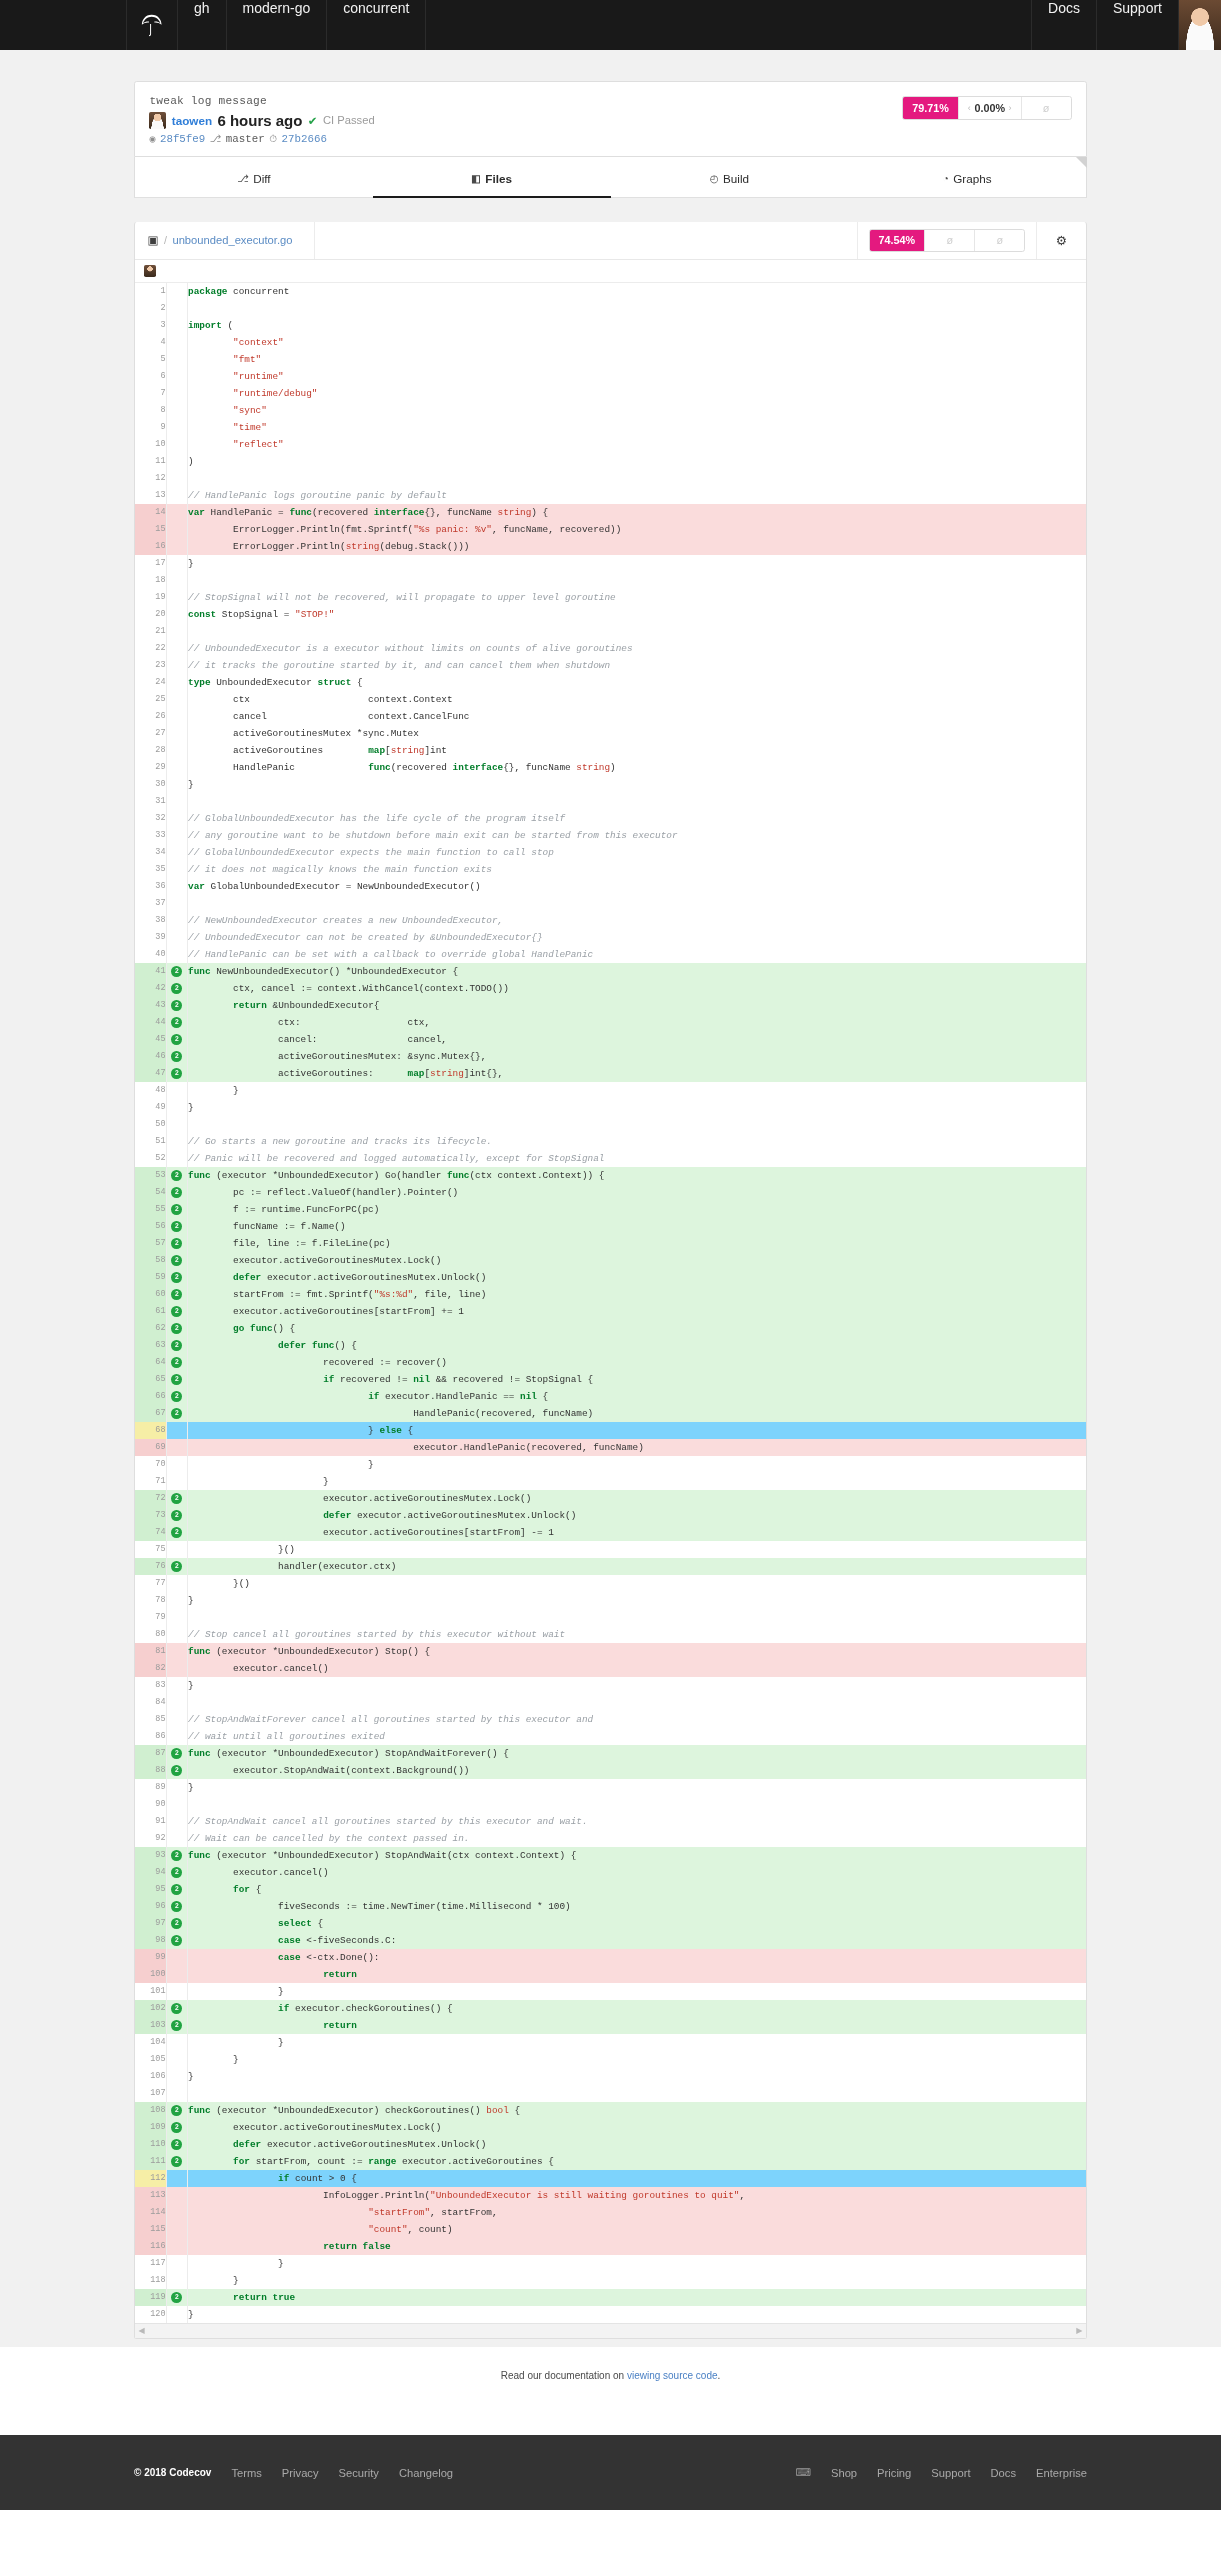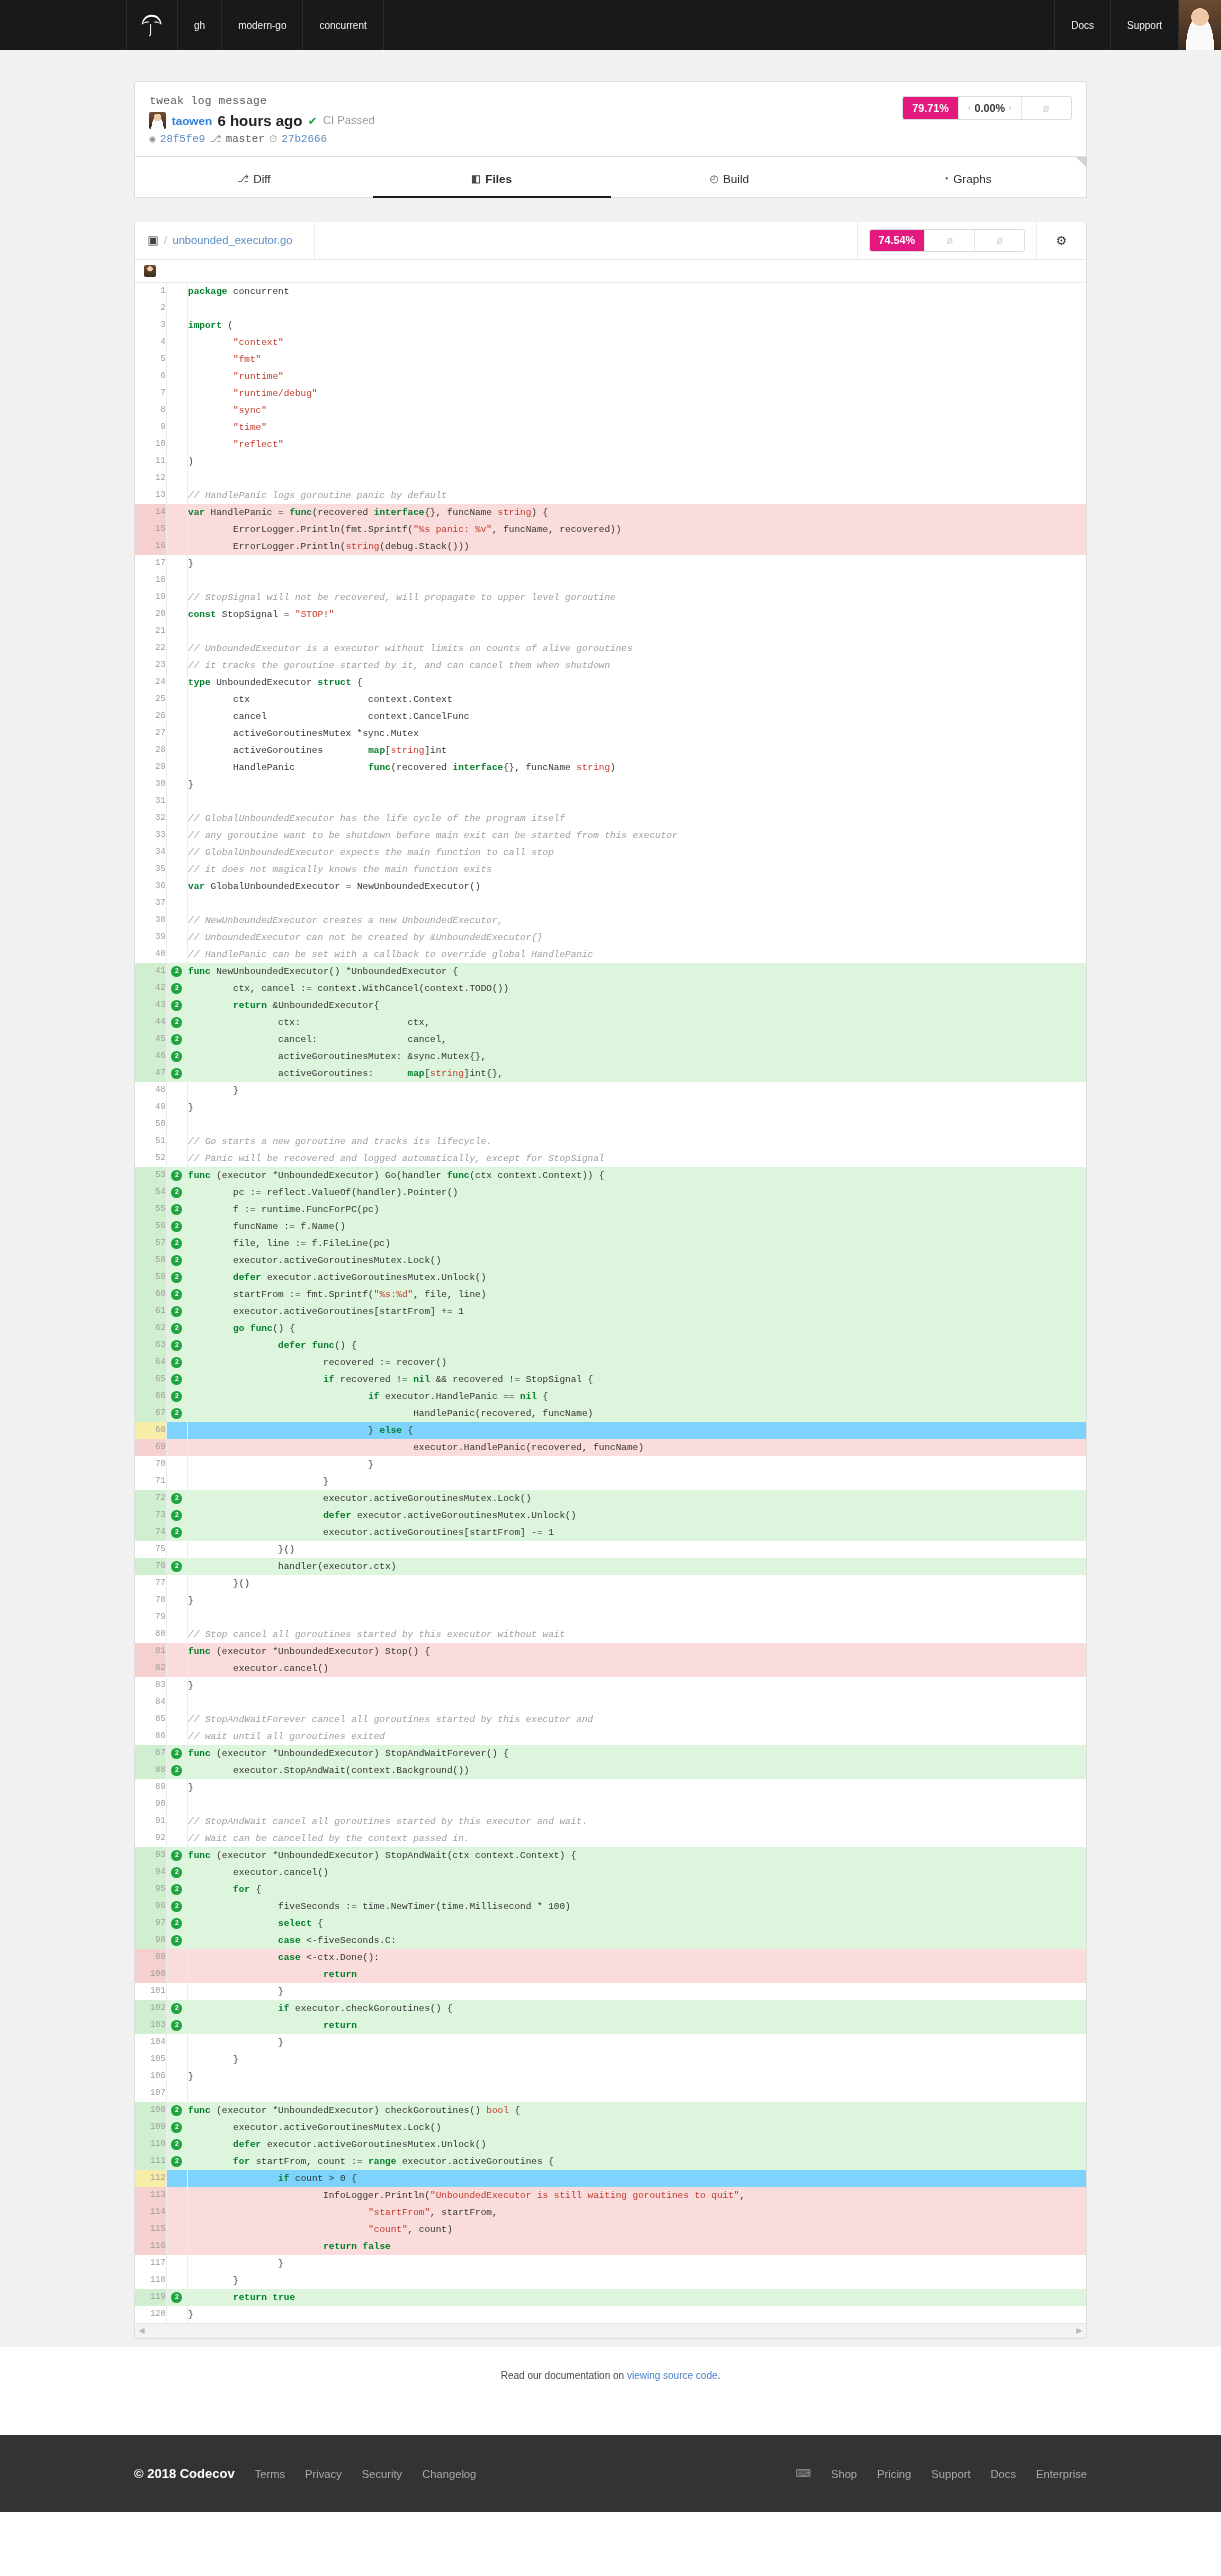--- a/index.html
+++ b/index.html
@@ -19,24 +19,24 @@
     position: relative;
   }
   .nav-left { display: flex; align-items: stretch; margin-left: 126px; }
   .nav-logo {
     width: 52px;
     display: flex; align-items: center; justify-content: center;
     border-left: 0.9px solid #2b2b2b;
     border-right: 0.9px solid #2b2b2b;
   }
   .nav-crumb {
-    display: flex; align-items: center;
+    display: flex; 
     padding: 0 16px;
     color: #f2f2f2;
-    font-size: 10px;
+    font-size: 14px;
     border-right: 0.9px solid #2b2b2b;
     white-space: nowrap;
   }
   .nav-right { margin-left: auto; display: flex; align-items: stretch; }
   .nav-right .nav-crumb { border-right: none; border-left: 0.9px solid #2b2b2b; }
   .nav-avatar {
     width: 43px;
     border-left: 0.9px solid #2b2b2b;
     background:
       radial-gradient(circle at 50% 34%, #f0c9a8 0 22%, rgba(240,201,168,0) 23%),
@@ -301,21 +301,21 @@
     background: #333333;
     padding: 31px 0;
   }
   .footer-inner {
     width: 953px;
     margin: 0 auto;
     display: flex;
     align-items: center;
   }
   .foot-left { display: flex; align-items: center; gap: 20px; }
-  .foot-copy { color: #fff; font-size: 13px; font-weight: 700; text-align: center; }
+  .foot-copy { color: #fff; font-size: 10px; font-weight: 700; text-align: center; }
   .foot-link { color: #a9a9a9; font-size: 11.2px; }
   .foot-right { margin-left: auto; display: flex; align-items: center; gap: 20px; }
   .foot-ico { color: #9a9a9a; font-size: 10.8px; }
 </style>
 </head>
 <body>
 
 <div class="topnav">
   <div class="nav-left">
     <div class="nav-logo">

